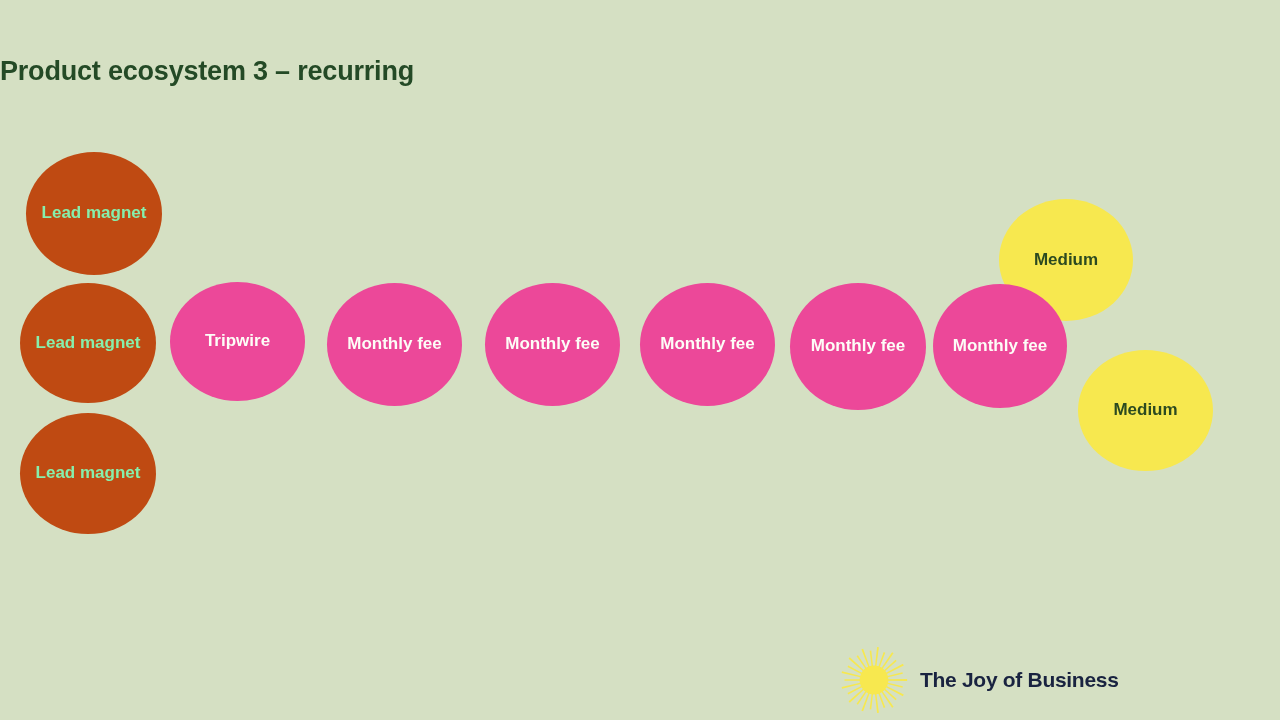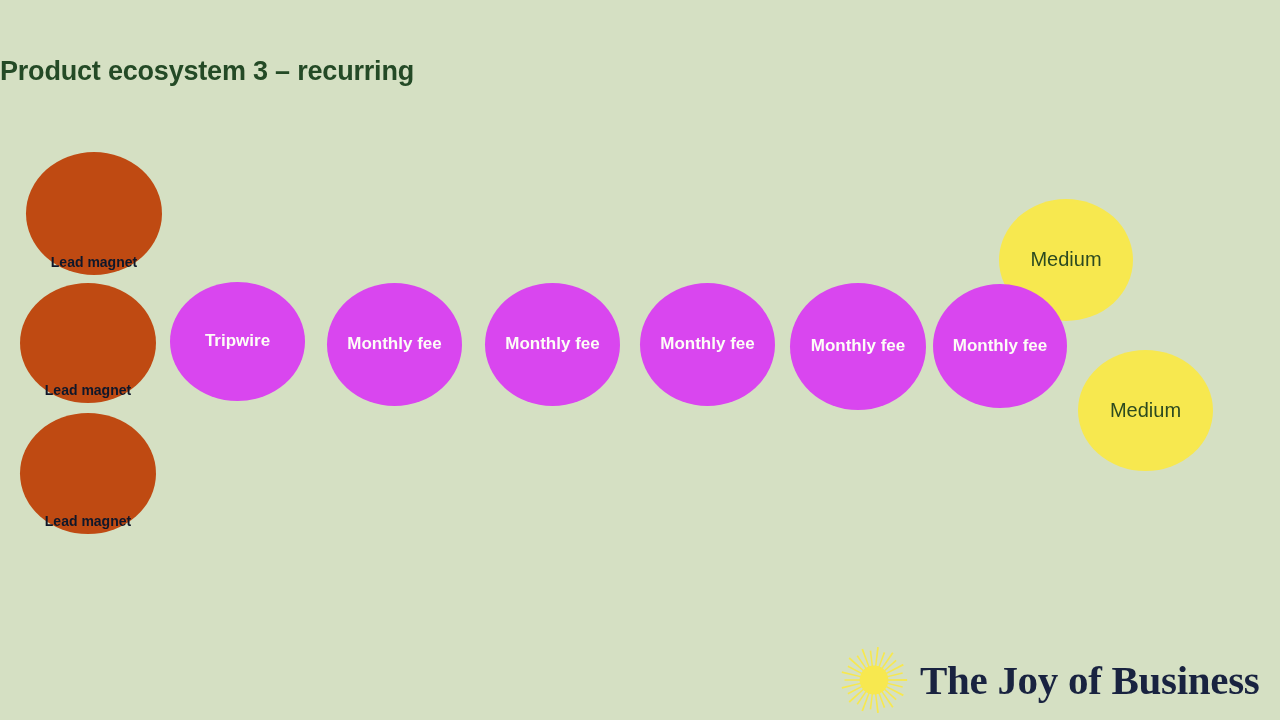--- a/index.html
+++ b/index.html
@@ -31,45 +31,45 @@
     border-radius:50%;
     display:flex;
     align-items:center;
     justify-content:center;
     text-align:center;
     line-height:1.18;
     padding:4px;
   }
   .node .lbl { display:block; }
 
-  .node.orange { background:#bf4a12; color:#0f172a; font-weight:bold; font-size:14px;align-items:flex-end; }
-  .node.green  { background:#d946ef; color:#fdfdf7; font-weight:bold; font-size:17px; }
-  .node.yellow { background:#f7e84f; color:#2c4a20; font-weight:normal; font-size:20px; }
+  .node.orange { background:#bf4a12; color:#86efac; font-weight:bold; font-size:17px; }
+  .node.green  { background:#ec4899; color:#fdfdf7; font-weight:bold; font-size:17px; }
+  .node.yellow { background:#f7e84f; color:#2c4a20; font-weight:bold; font-size:17px; }
 
   
   #logo {
     position:absolute;
     left:838px; top:645px;
     width:400px; height:70px;
     display:flex;
     align-items:center;
   }
   #logo-mark {
     width:72px; height:72px;
     flex:0 0 72px;
     position:relative;
     margin-right:10px;
   }
   #logo-text {
-    font-size:41px;
+    font-size:21px;
     font-weight:bold;
     letter-spacing:-0.3px;
     color:#192340;
     white-space:nowrap;
-    font-family:Liberation Serif, serif;
+    font-family:Liberation Sans, sans-serif;
   }
 </style>
 </head>
 <body>
 
 <div id="slide">
 
   <div id="slide-title">Product ecosystem 3 – recurring</div>
 
   <div id="nodes-layer">

